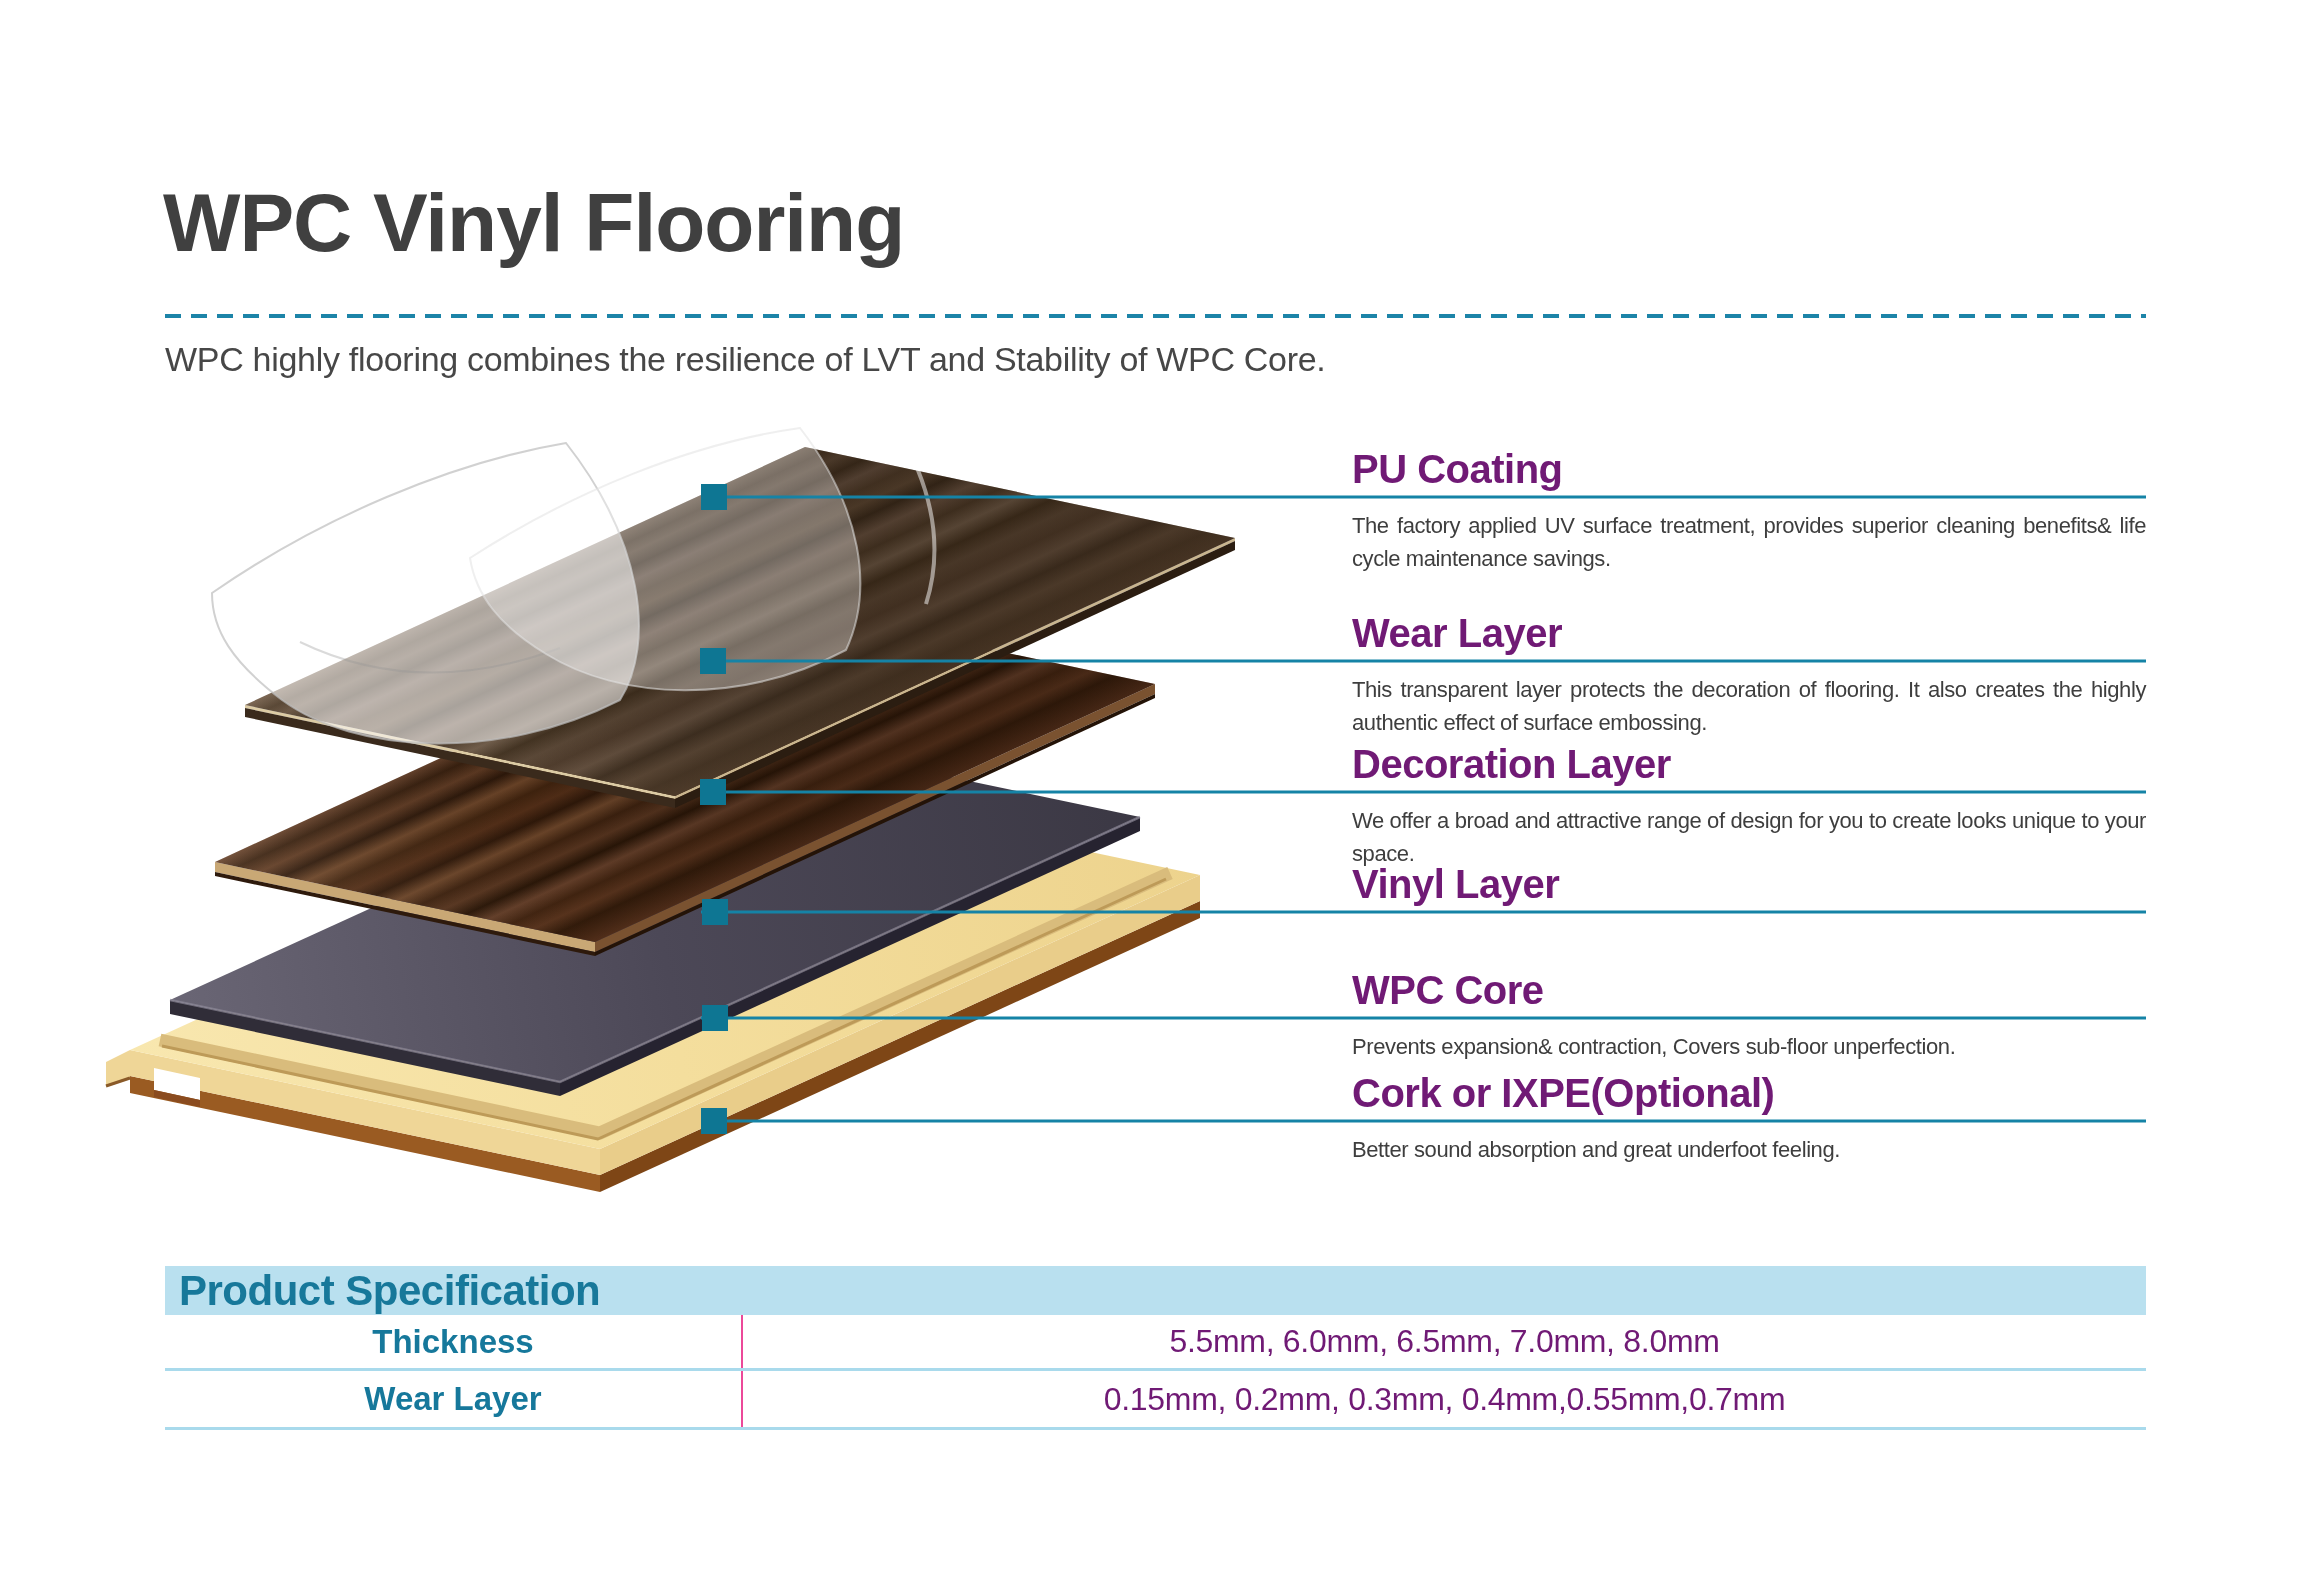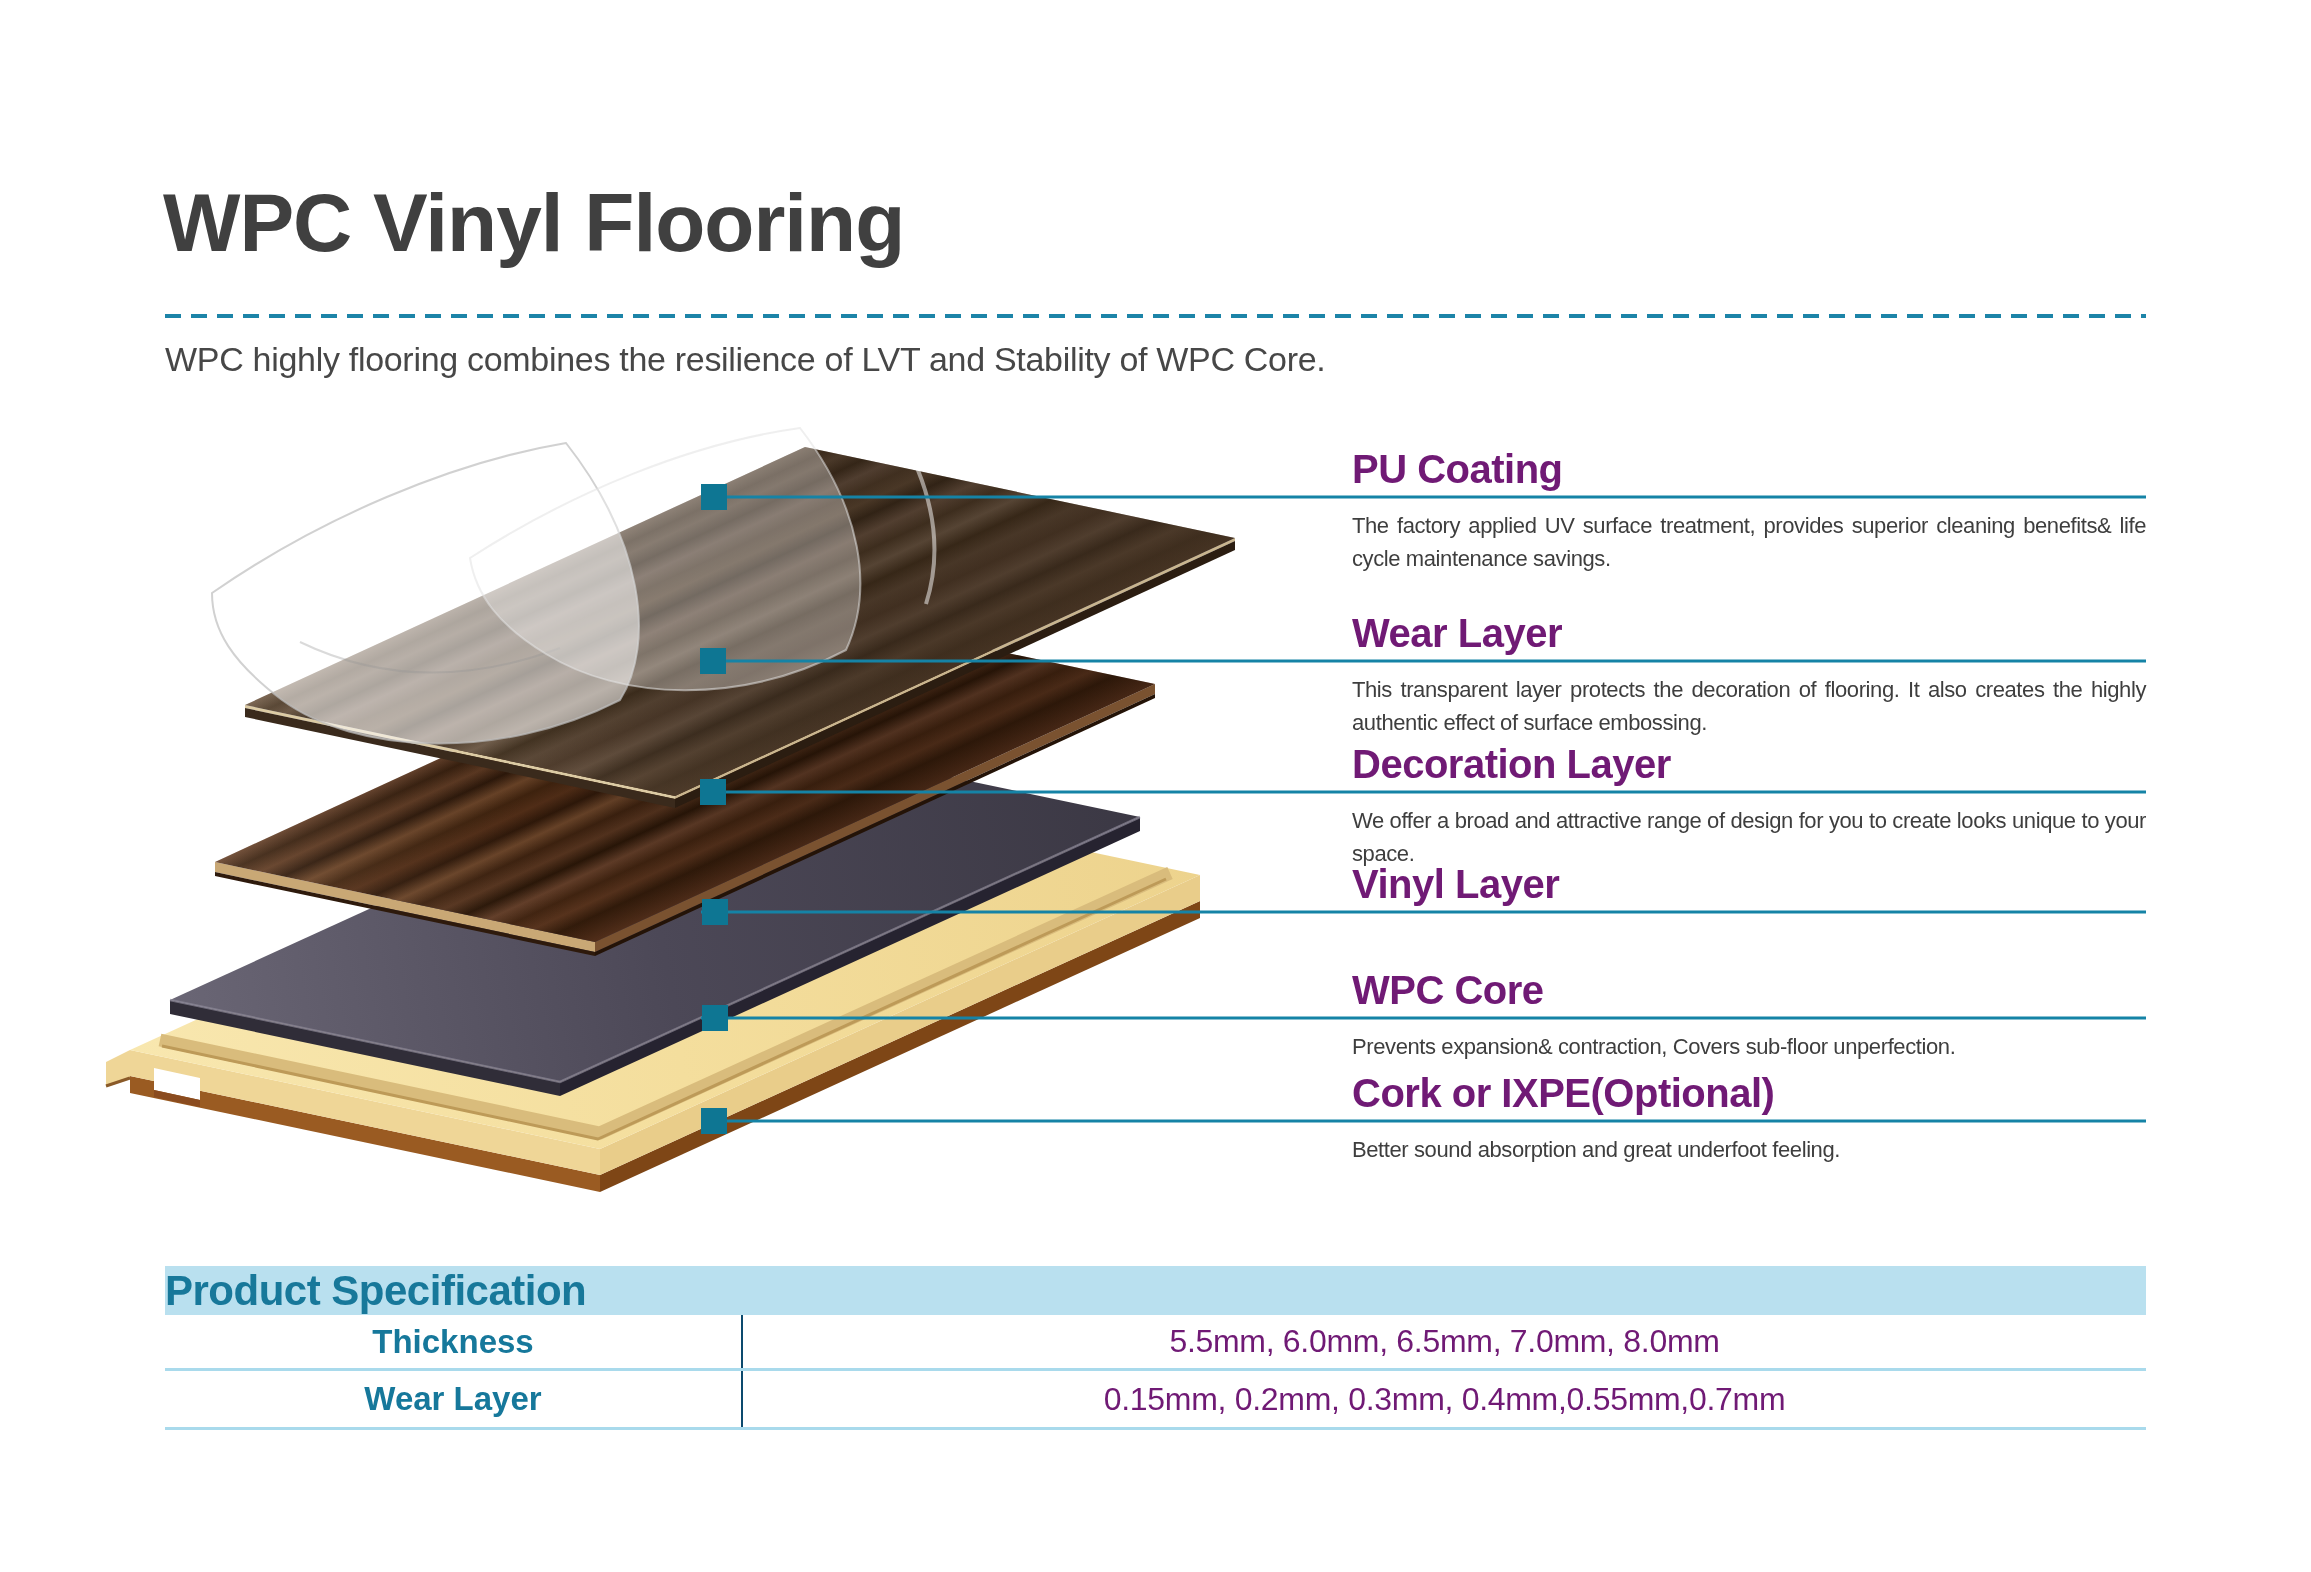--- a/index.html
+++ b/index.html
@@ -39,29 +39,29 @@
     text-align:justify;letter-spacing:-0.4px;
   }
   
   .spec{left:165px;top:1266px;width:1981px;}
   .spec-band{
     height:49px;background:#B9E0EF;
     display:flex;align-items:center;
   }
   .spec-band-title{
     font-size:42px;font-weight:bold;color:#17789A;
-    letter-spacing:-0.5px;line-height:46px;
+    padding-left:14px;letter-spacing:-0.5px;line-height:46px;
   }
   .spec-row{
     display:flex;align-items:stretch;border-bottom:3px solid #A9DAEC;
   }
   .spec-row.r1{height:53px;}
   .spec-row.r2{height:56px;}
   .spec-cell-label{
-    width:576px;border-right:2px solid #0c4a6e;
+    width:576px;border-right:2px solid #ec4899;
     display:flex;align-items:center;justify-content:center;
     font-size:33px;font-weight:bold;color:#16789B;
   }
   .spec-cell-value{
     flex:1;display:flex;align-items:center;justify-content:center;
     font-size:32px;color:#701a75;letter-spacing:-0.3px;
   }
 </style>
 </head>
 <body>

